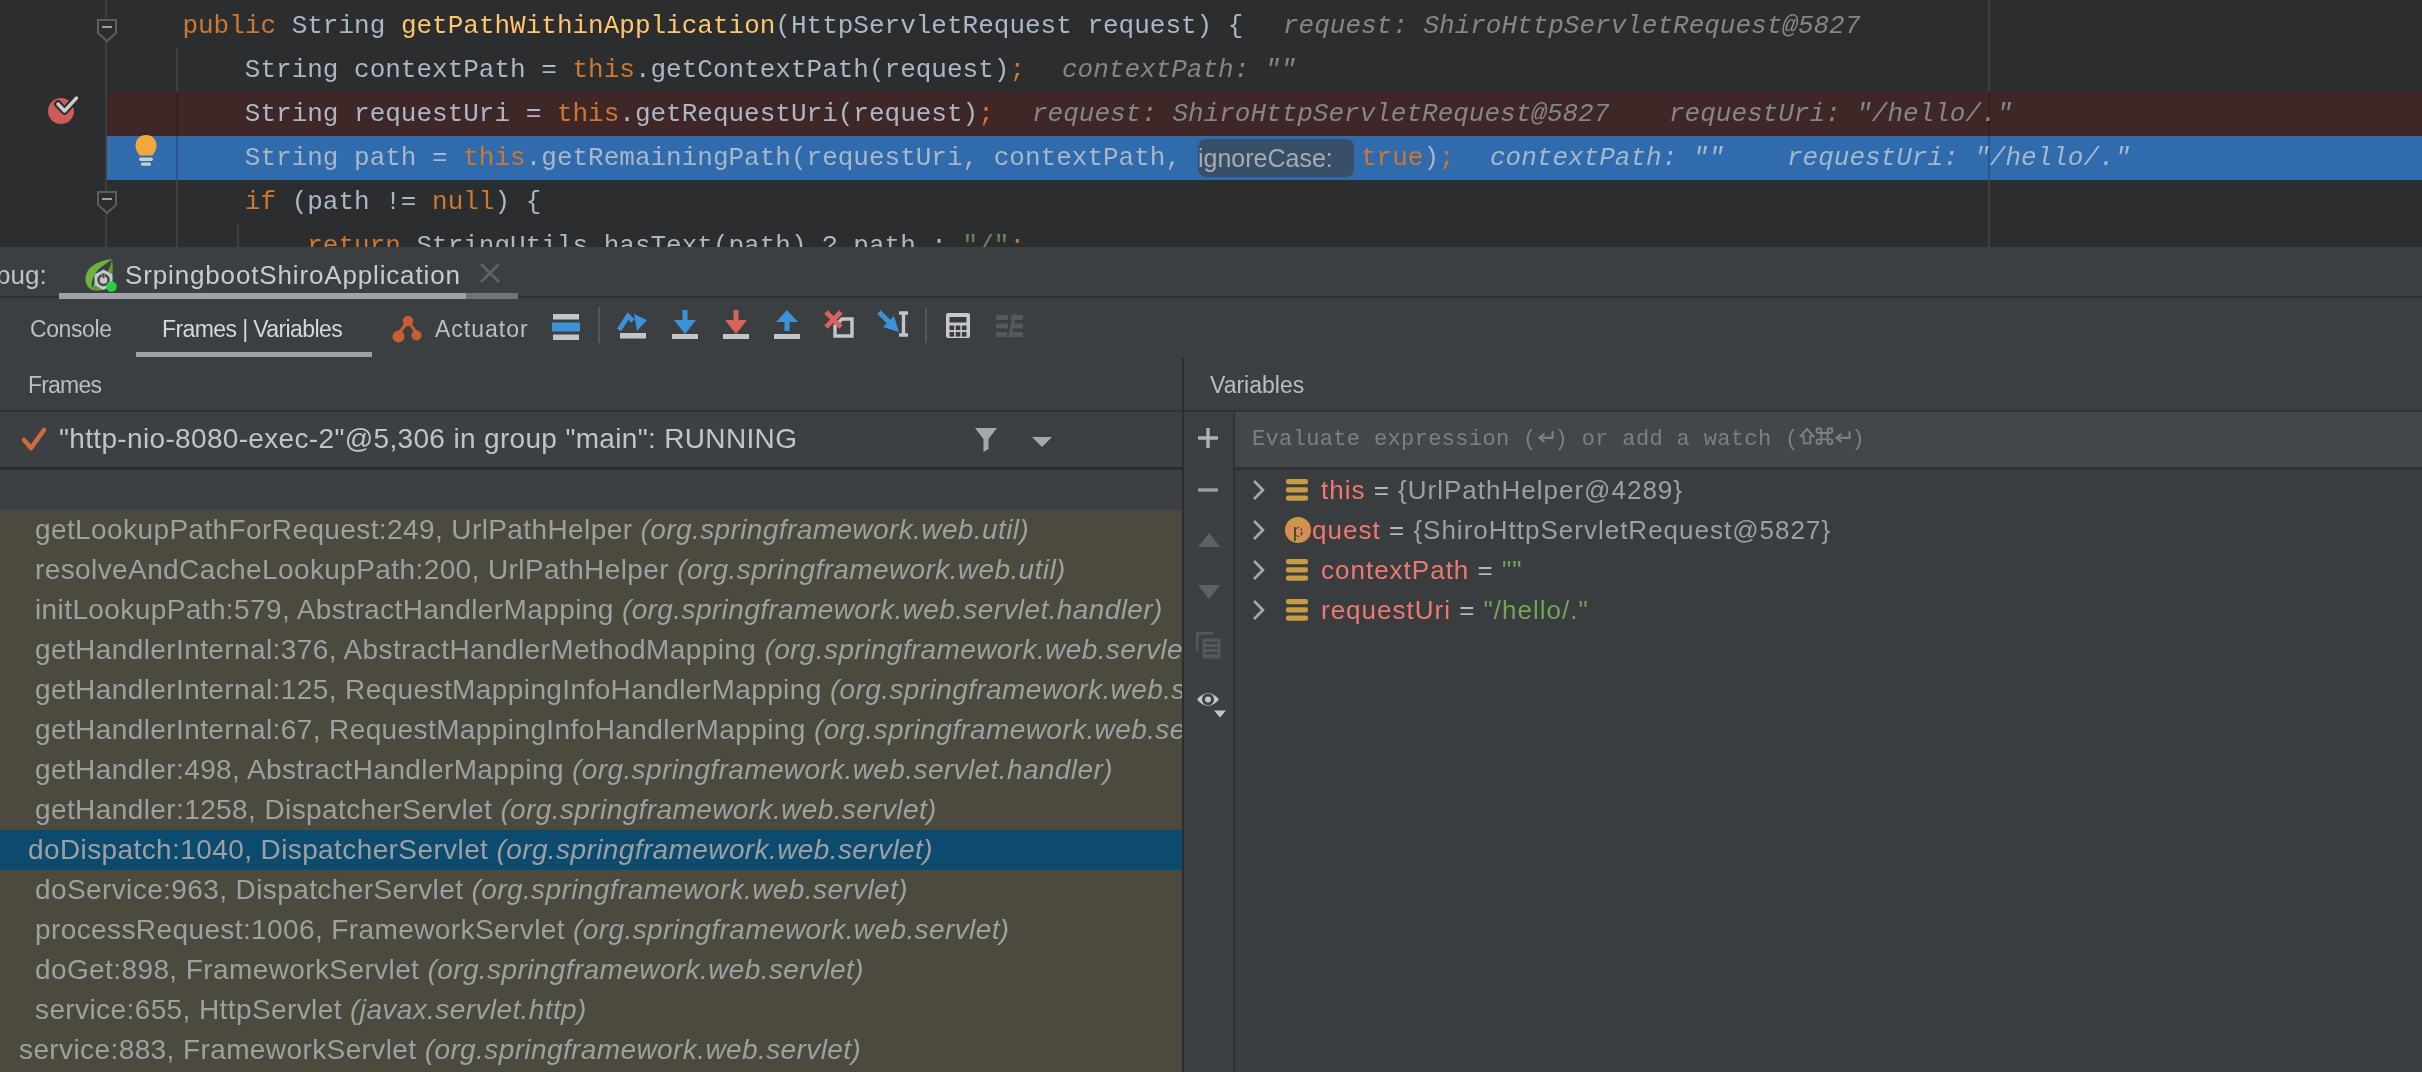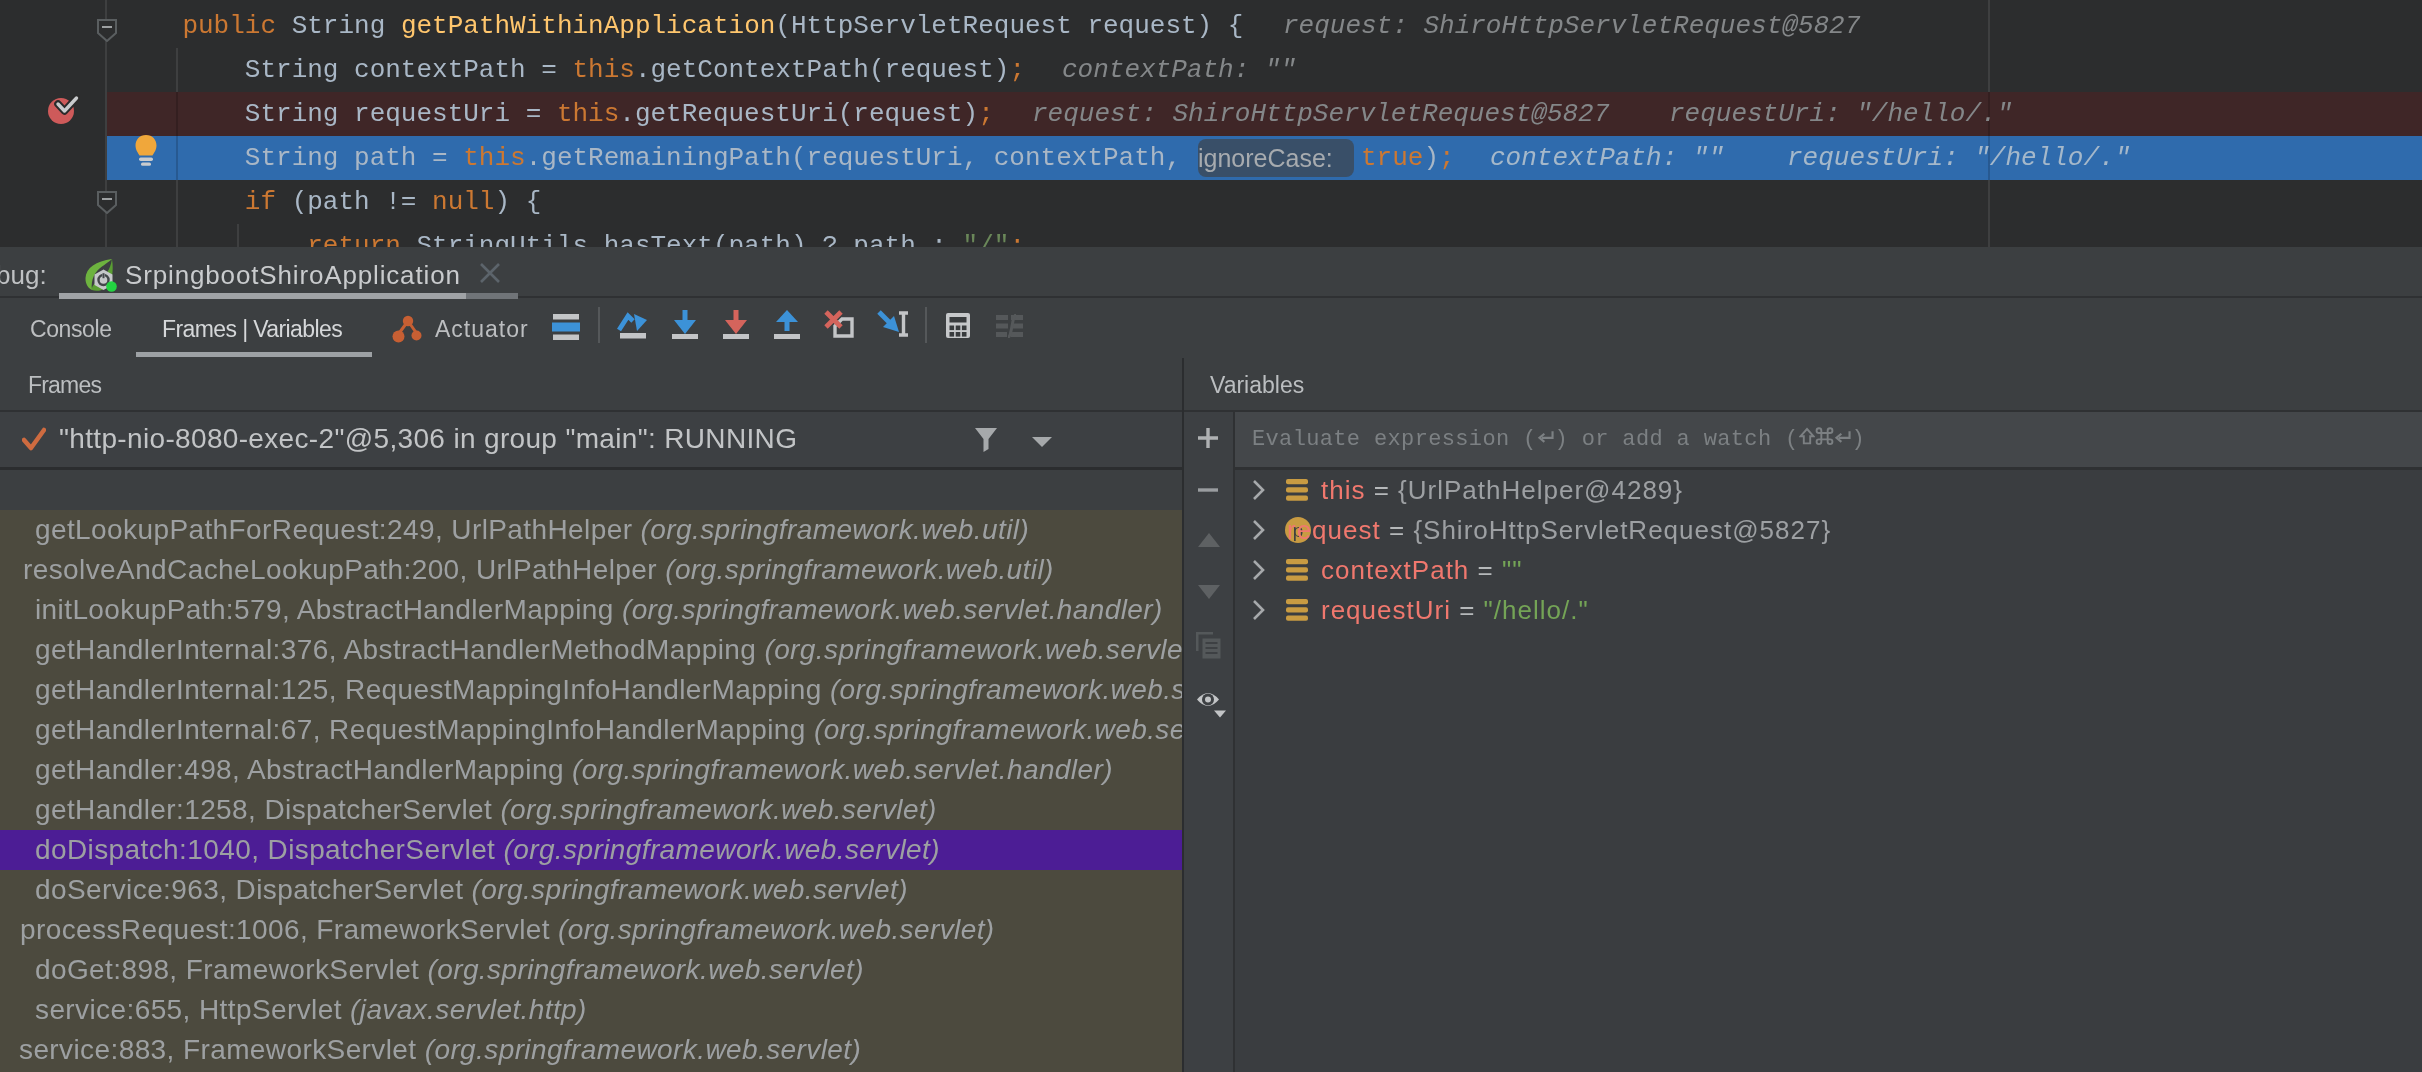--- a/index.html
+++ b/index.html
@@ -175,30 +175,30 @@
   <svg class="abs" style="left:974px;top:180px" width="24" height="26" viewBox="0 0 24 26">
       <path d="M1 1 h22 l-8.5 11 v10 l-5 3 v-13 Z" fill="#A6A9AB"></path>
     </svg>
   <svg class="abs" style="left:1030px;top:188px" width="24" height="14" viewBox="0 0 24 14">
       <path d="M2 2 h20 l-10 10 Z" fill="#A6A9AB"></path>
     </svg>
   <div class="abs" style="left:0;top:220px;width:1182px;height:3px;background:#2B2D2F"></div>
 
   <div id="frames" class="abs" style="left:0;top:223px;width:1182px;height:602px;overflow:hidden">
 <div class="row" style="top:40px;left:0;width:1182px;background:#4C4A3E;color:#9DA0A2;padding-left:35px">getLookupPathForRequest:249, UrlPathHelper <span class="pkg">(org.springframework.web.util)</span></div>
-<div class="row" style="top:80px;left:0;width:1182px;background:#4C4A3E;color:#9DA0A2;padding-left:23px">resolveAndCacheLookupPath:200, UrlPathHelper <span class="pkg">(org.springframework.web.util)</span></div>
+<div class="row" style="top:80px;left:0;width:1182px;background:#4C4A3E;color:#9DA0A2;padding-left:35px">resolveAndCacheLookupPath:200, UrlPathHelper <span class="pkg">(org.springframework.web.util)</span></div>
 <div class="row" style="top:120px;left:0;width:1182px;background:#4C4A3E;color:#9DA0A2;padding-left:35px">initLookupPath:579, AbstractHandlerMapping <span class="pkg">(org.springframework.web.servlet.handler)</span></div>
 <div class="row" style="top:160px;left:0;width:1182px;background:#4C4A3E;color:#9DA0A2;padding-left:35px">getHandlerInternal:376, AbstractHandlerMethodMapping <span class="pkg">(org.springframework.web.servlet.handler)</span></div>
 <div class="row" style="top:200px;left:0;width:1182px;background:#4C4A3E;color:#9DA0A2;padding-left:35px">getHandlerInternal:125, RequestMappingInfoHandlerMapping <span class="pkg">(org.springframework.web.servlet.mvc.method)</span></div>
 <div class="row" style="top:240px;left:0;width:1182px;background:#4C4A3E;color:#9DA0A2;padding-left:35px">getHandlerInternal:67, RequestMappingInfoHandlerMapping <span class="pkg">(org.springframework.web.servlet.mvc.method)</span></div>
 <div class="row" style="top:280px;left:0;width:1182px;background:#4C4A3E;color:#9DA0A2;padding-left:35px">getHandler:498, AbstractHandlerMapping <span class="pkg">(org.springframework.web.servlet.handler)</span></div>
 <div class="row" style="top:320px;left:0;width:1182px;background:#4C4A3E;color:#9DA0A2;padding-left:35px">getHandler:1258, DispatcherServlet <span class="pkg">(org.springframework.web.servlet)</span></div>
-<div class="row" style="top:360px;left:0;width:1182px;background:#4c1d95;color:#9DA0A2;padding-left:35px">doDispatch:1040, DispatcherServlet <span class="pkg">(org.springframework.web.servlet)</span></div>
+<div class="row" style="top:360px;left:0;width:1182px;background:#0c4a6e;color:#9DA0A2;padding-left:28px">doDispatch:1040, DispatcherServlet <span class="pkg">(org.springframework.web.servlet)</span></div>
 <div class="row" style="top:400px;left:0;width:1182px;background:#4C4A3E;color:#9DA0A2;padding-left:35px">doService:963, DispatcherServlet <span class="pkg">(org.springframework.web.servlet)</span></div>
-<div class="row" style="top:440px;left:0;width:1334px;background:#4C4A3E;color:#9DA0A2;padding-left:20px">processRequest:1006, FrameworkServlet <span class="pkg">(org.springframework.web.servlet)</span></div>
+<div class="row" style="top:440px;left:0;width:1334px;background:#4C4A3E;color:#9DA0A2;padding-left:35px">processRequest:1006, FrameworkServlet <span class="pkg">(org.springframework.web.servlet)</span></div>
 <div class="row" style="top:480px;left:0;width:1182px;background:#4C4A3E;color:#9DA0A2;padding-left:35px">doGet:898, FrameworkServlet <span class="pkg">(org.springframework.web.servlet)</span></div>
 <div class="row" style="top:520px;left:0;width:1182px;background:#4C4A3E;color:#9DA0A2;padding-left:35px">service:655, HttpServlet <span class="pkg">(javax.servlet.http)</span></div>
 <div class="row" style="top:560px;left:0;width:1182px;background:#4C4A3E;color:#9DA0A2;padding-left:19px">service:883, FrameworkServlet <span class="pkg">(org.springframework.web.servlet)</span></div>
 <div class="abs" style="top:600px;left:0;width:1182px;height:2px;background:#4C4A3E"></div>
     </div>
 
   <div class="abs" style="left:1182px;top:111px;width:2px;height:714px;background:#2B2D2F"></div>
   <div class="abs" style="left:1184px;top:165px;width:49px;height:660px;background:#3D4043"></div>
   <div class="abs" style="left:1233px;top:165px;width:2px;height:660px;background:#2F3133"></div>
 

